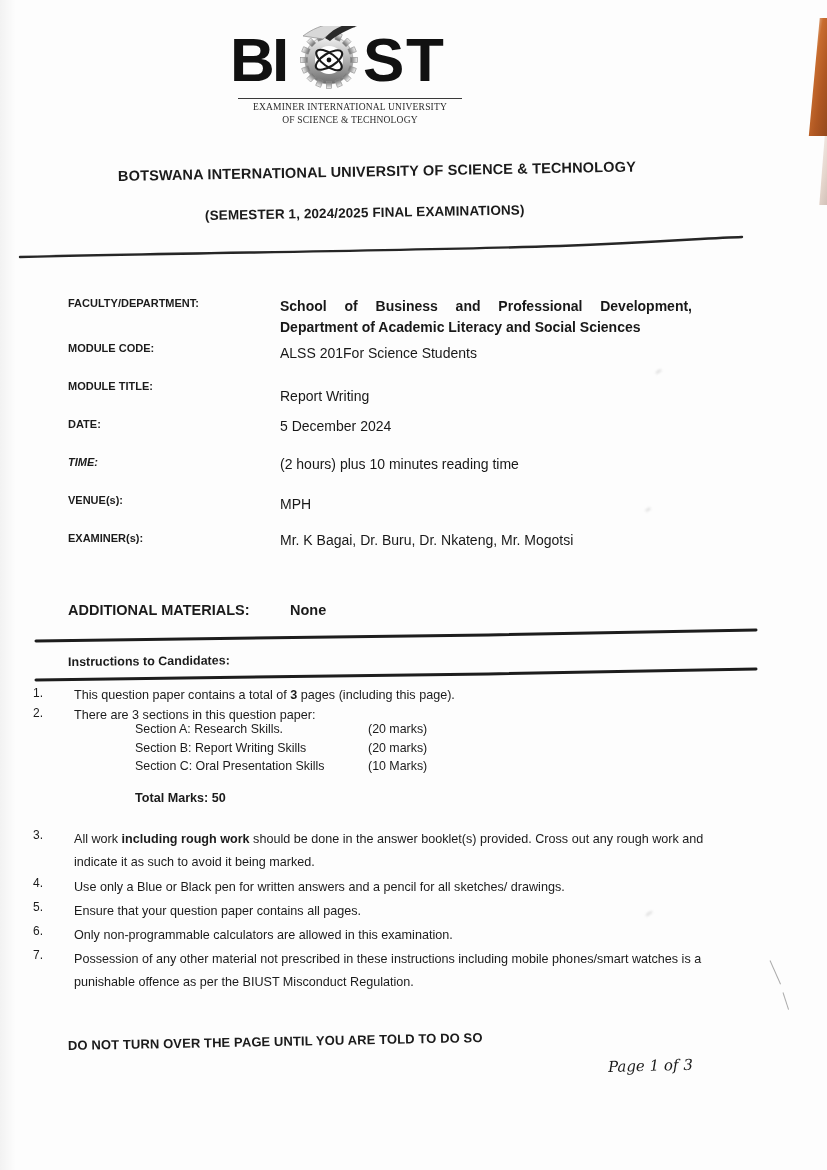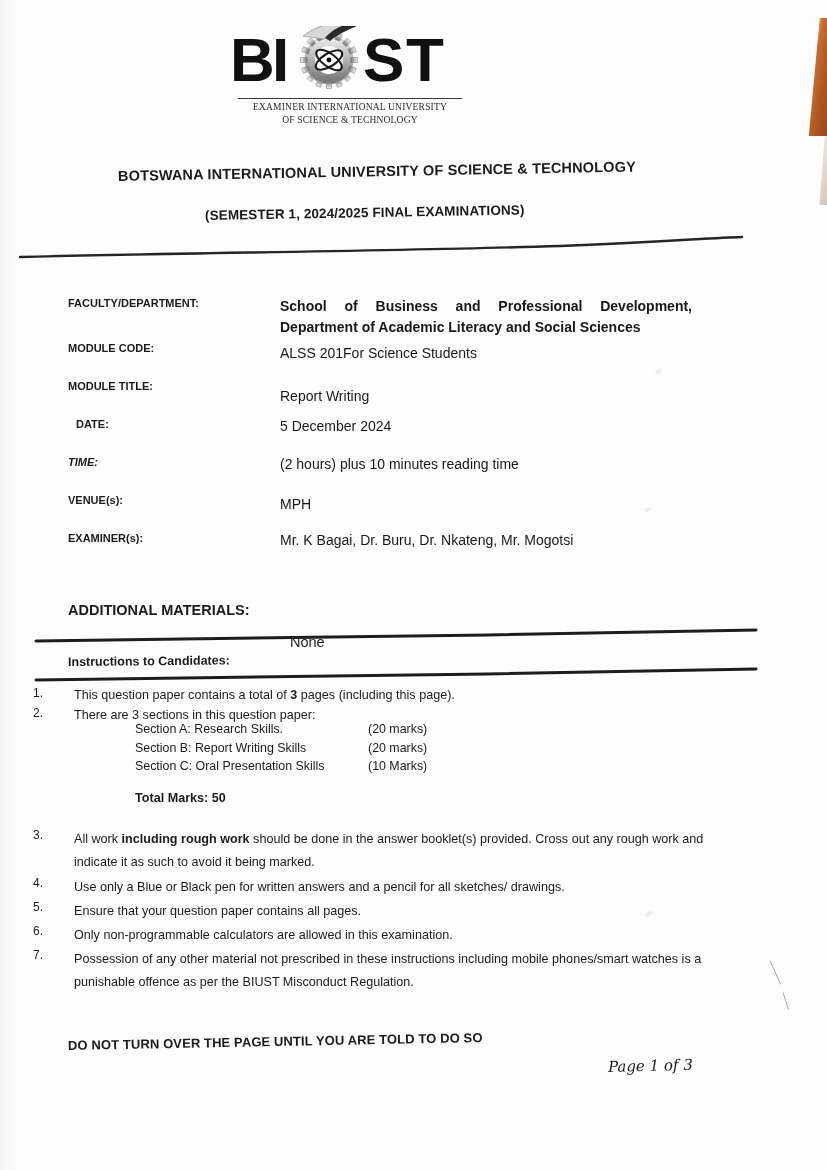--- a/index.html
+++ b/index.html
@@ -165,23 +165,23 @@
     position: absolute;
     left: 68px;
     top: 602px;
     font-size: 14.5px;
     font-weight: bold;
     white-space: nowrap;
   }
   .addl-val {
     position: absolute;
     left: 290px;
-    top: 634px;
+    top: 602px;
     font-size: 14.5px;
-    font-weight: normal;
+    font-weight: bold;
   }
 
   .instr-head {
     position: absolute;
     left: 68px;
     top: 655px;
     font-size: 12.5px;
     font-weight: bold;
     white-space: nowrap;
     transform: rotate(-0.55deg);
@@ -378,21 +378,21 @@
       <div class="det-label" style="top:0px;text-align:right;">MODULE CODE:</div>
       <div class="det-value" style="top:3px;">ALSS 201For Science Students</div>
     </div>
 
     <div class="det-row" style="top:88px;">
       <div class="det-label" style="top:0px;">MODULE TITLE:</div>
       <div class="det-value" style="top:8px;">Report Writing</div>
     </div>
 
     <div class="det-row" style="top:126px;">
-      <div class="det-label" style="top:0px;margin-left:8px;">DATE:</div>
+      <div class="det-label" style="top:0px;">DATE:</div>
       <div class="det-value" style="top:0px;">5 December 2024</div>
     </div>
 
     <div class="det-row" style="top:164px;">
       <div class="det-label" style="top:0px;font-style:italic;">TIME:</div>
       <div class="det-value" style="top:0px;">(2 hours) plus 10 minutes reading time</div>
     </div>
 
     <div class="det-row" style="top:202px;">
       <div class="det-label" style="top:0px;">VENUE(s):</div>

